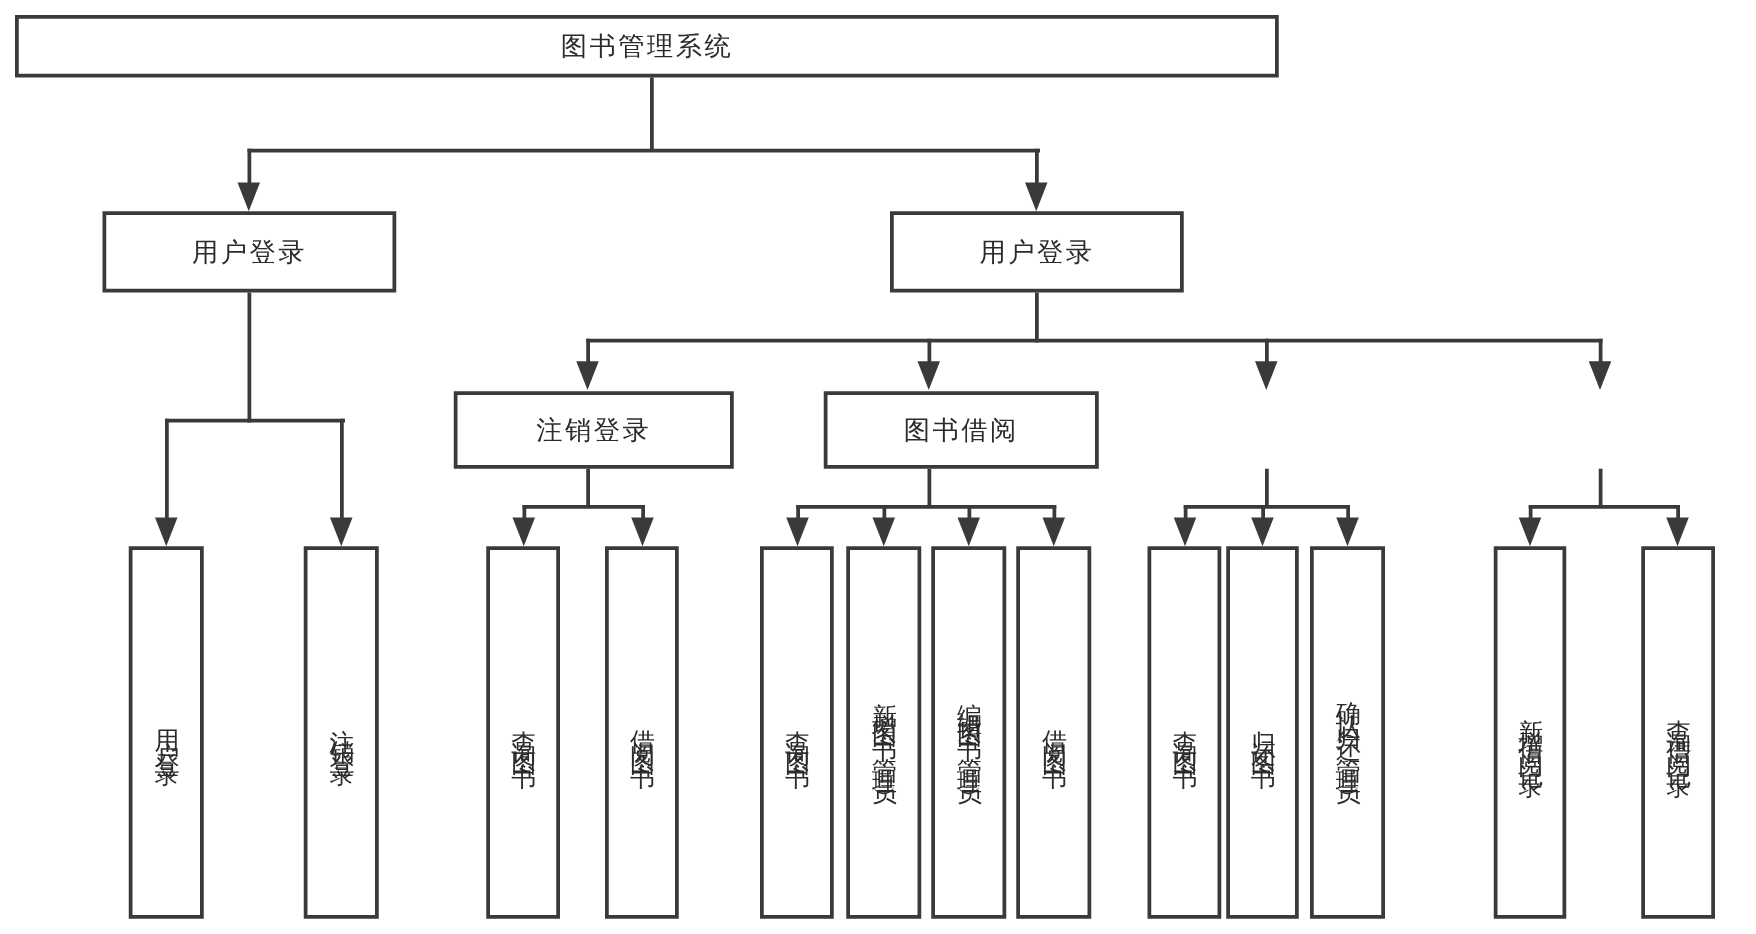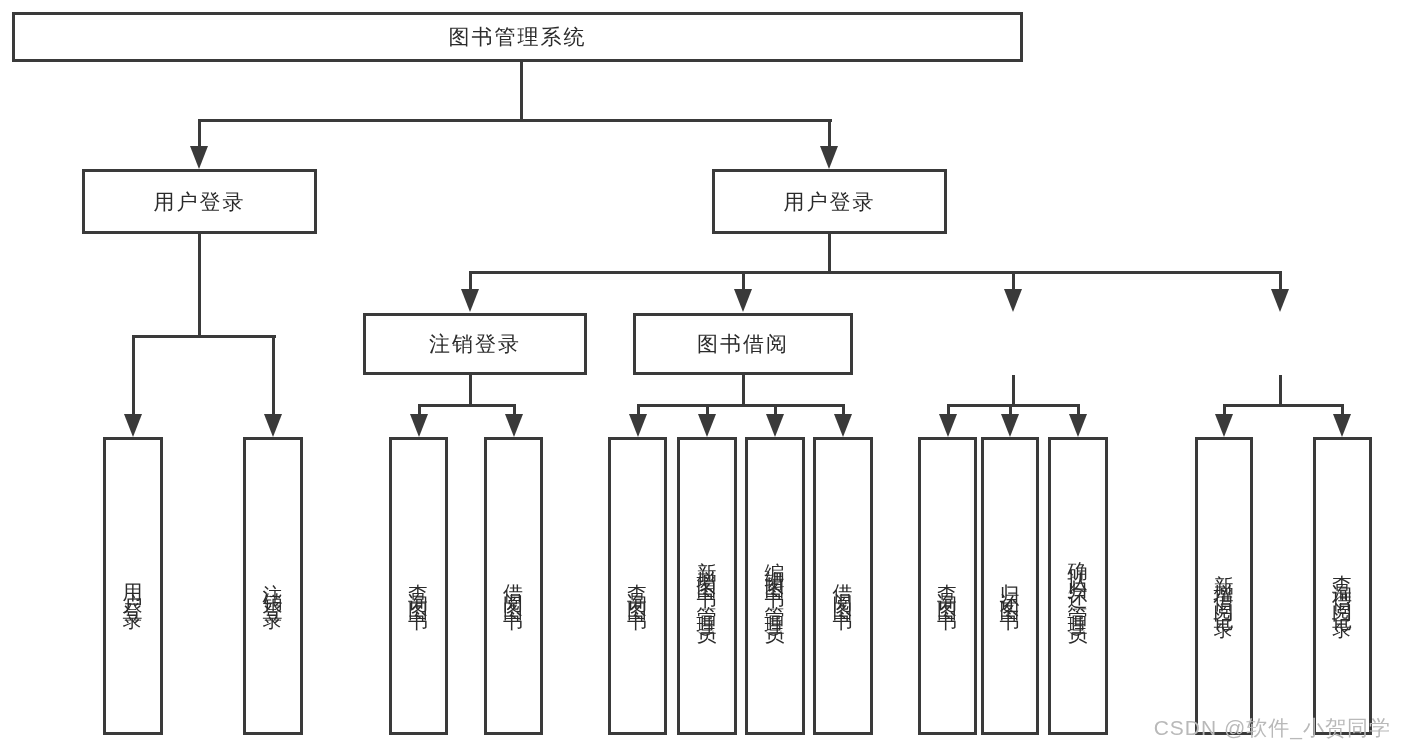--- a/index.html
+++ b/index.html
@@ -75,21 +75,21 @@
   <div class="box h" style="left:82px;top:169px;width:235px;height:65px">
     <span>用户登录</span>
   </div>
   <div class="box h" style="left:712px;top:169px;width:235px;height:65px">
     <span>用户登录</span>
   </div>
 
   <div class="box h" style="left:363px;top:313px;width:224px;height:62px">
     <span>注销登录</span>
   </div>
-  <div class="box h" style="left:633px;top:313px;width:220px;height:62px">
+  <div class="box h" style="left:659px;top:313px;width:220px;height:62px">
     <span>图书借阅</span>
   </div>
 
   <div class="box v" style="left:103px;top:437px;width:60px;height:298px">
     <span>用户登录</span>
   </div>
   <div class="box v" style="left:243px;top:437px;width:60px;height:298px">
     <span>注销登录</span>
   </div>
   <div class="box v" style="left:389px;top:437px;width:59px;height:298px">
@@ -119,21 +119,20 @@
   <div class="box v" style="left:1048px;top:437px;width:60px;height:298px">
     <span>确认归还（管理员）</span>
   </div>
   <div class="box v" style="left:1195px;top:437px;width:58px;height:298px">
     <span>新增借阅记录</span>
   </div>
   <div class="box v" style="left:1313px;top:437px;width:59px;height:298px">
     <span>查询借阅记录</span>
   </div>
 
-  <div class="watermark">CSDN @软件_小贺同学</div>
 
 <div class="cline" style="left: 520px; top: 62px; width: 3px; height: 59px;"></div>
     <div class="cline" style="left: 198px; top: 119px; width: 634px; height: 3px;"></div>
     <div class="cline" style="left: 198px; top: 119px; width: 3px; height: 31px;"></div>
     <div class="cline" style="left: 828px; top: 119px; width: 3px; height: 31px;"></div>
     <div class="cline" style="left: 198px; top: 234px; width: 3px; height: 104px;"></div>
     <div class="cline" style="left: 132px; top: 335px; width: 144px; height: 3px;"></div>
     <div class="cline" style="left: 132px; top: 335px; width: 3px; height: 83px;"></div>
     <div class="cline" style="left: 272px; top: 335px; width: 3px; height: 83px;"></div>
     <div class="cline" style="left: 828px; top: 234px; width: 3px; height: 40px;"></div>

